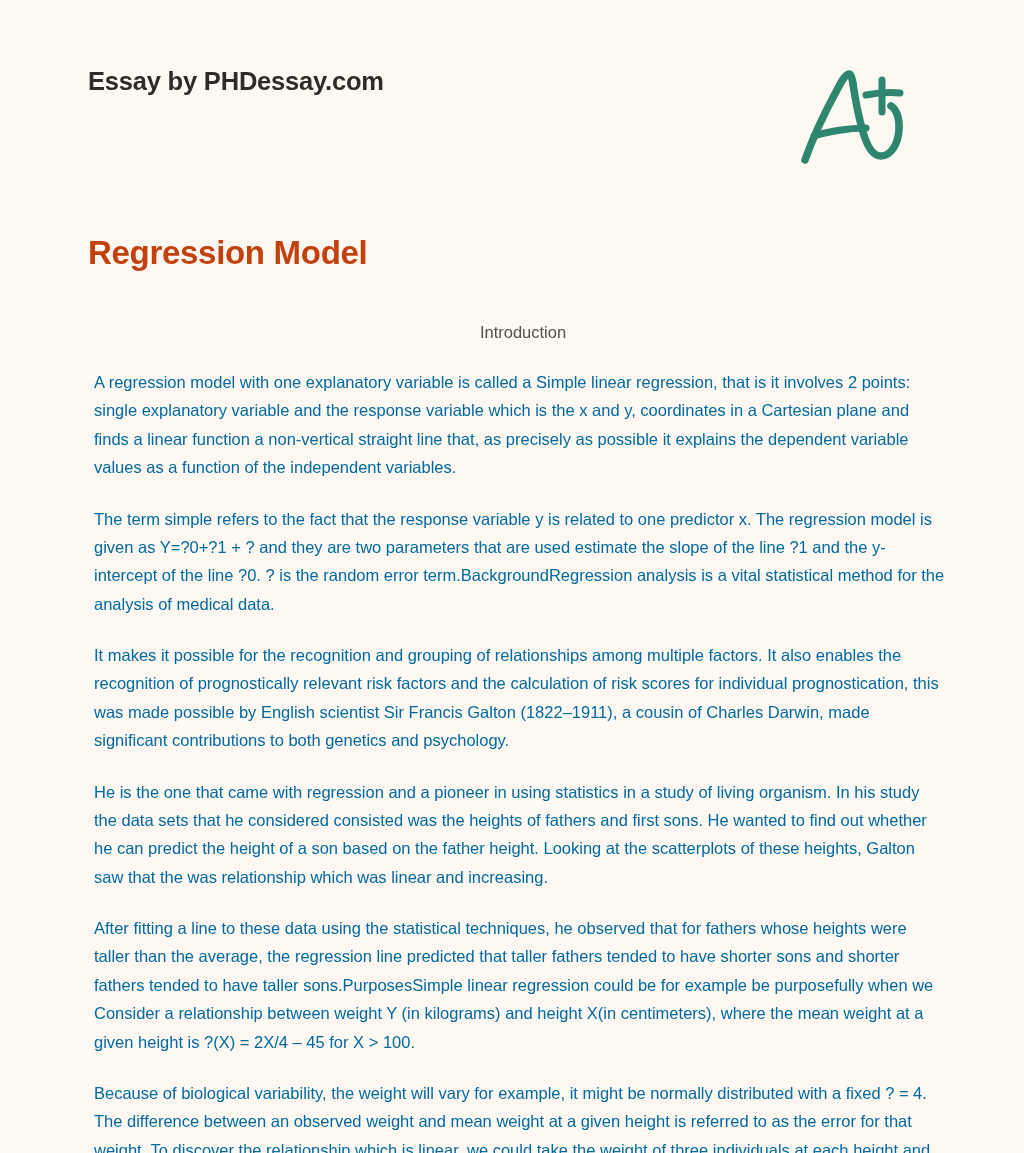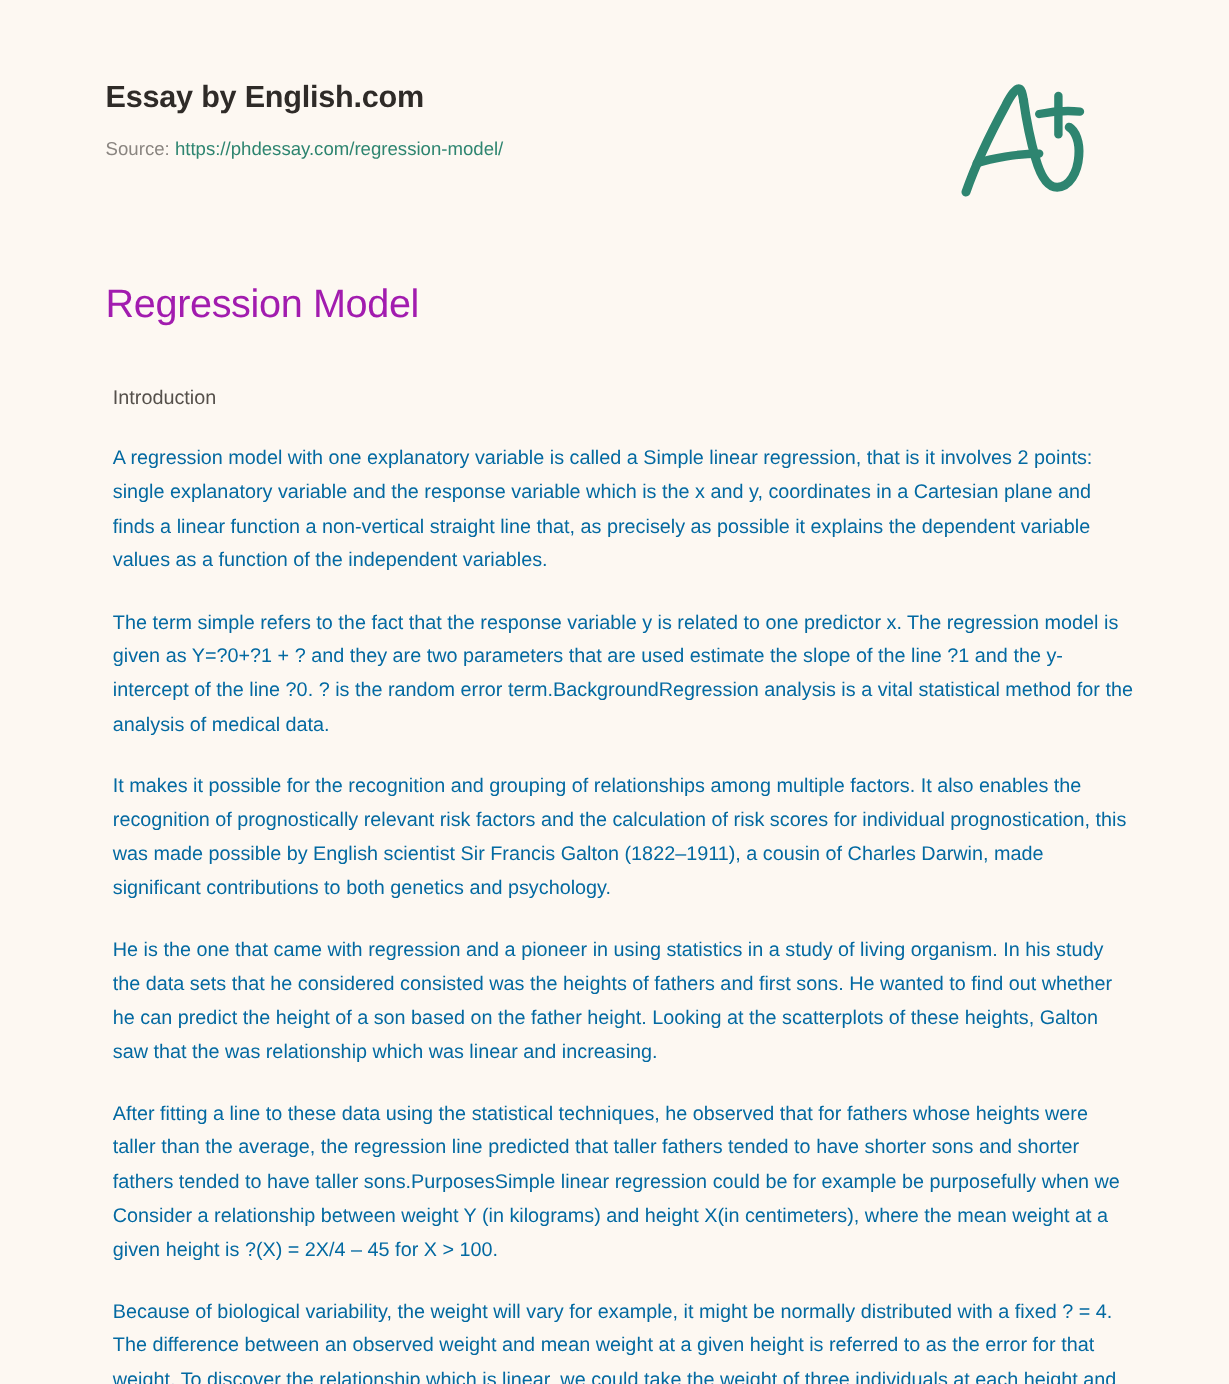--- a/index.html
+++ b/index.html
@@ -71,57 +71,54 @@
   .logo-wrap svg { display: block; width: 100%; height: 100%; }
 
   
   .article {
     padding: 0 72px 40px 88px;
     box-sizing: border-box;
   }
 
   .doc-title {
     font-size: 33px;
-    font-weight: normal;
-    color: #a21caf;
+    font-weight: bold;
+    color: #c2410c;
     letter-spacing: -0.3px;
     margin: 62px 0 0 0;
     line-height: 1.25;
   }
 
   .section-label {
     font-size: 16.5px;
     color: #55504b;
     margin: 47px 0 0 0;
     line-height: 1.5;
     padding-left: 6px;
+    text-align: center;
   }
 
   .body-copy {
     font-size: 16.5px;
     line-height: 1.72;
     color: #0369a1;
     margin: 23px 0 0 0;
     padding-left: 6px;
     text-align: left;
     max-width: 852px;
   }
 </style>
 </head>
 <body>
 
 <div class="page">
 
   <header class="site-header">
     <div class="header-left">
-      <div class="brand-line">Essay by English.com</div>
-      <div class="source-line">
-        <span>Source:</span>
-        <a class="source-link" href="#">https://phdessay.com/regression-model/</a>
-      </div>
+      <div class="brand-line">Essay by PHDessay.com</div>
     </div>
 
     <div class="logo-wrap">
       <svg viewBox="0 0 122 108" xmlns="http://www.w3.org/2000/svg" fill="none" stroke="#2e8570" stroke-linecap="round" stroke-linejoin="round">
 
         <path d="M13 98 C20 78 34 48 46 26 C50 18 54 12 57 12 C59 12 60 16 61 22" stroke-width="7.5"></path>
 
         <path d="M61 22 C63 36 67 56 71 70 C75 84 81 94 89 94 C99 94 106 82 107 68
                  C108 56 104 47 99 44" stroke-width="7.5"></path>
 

